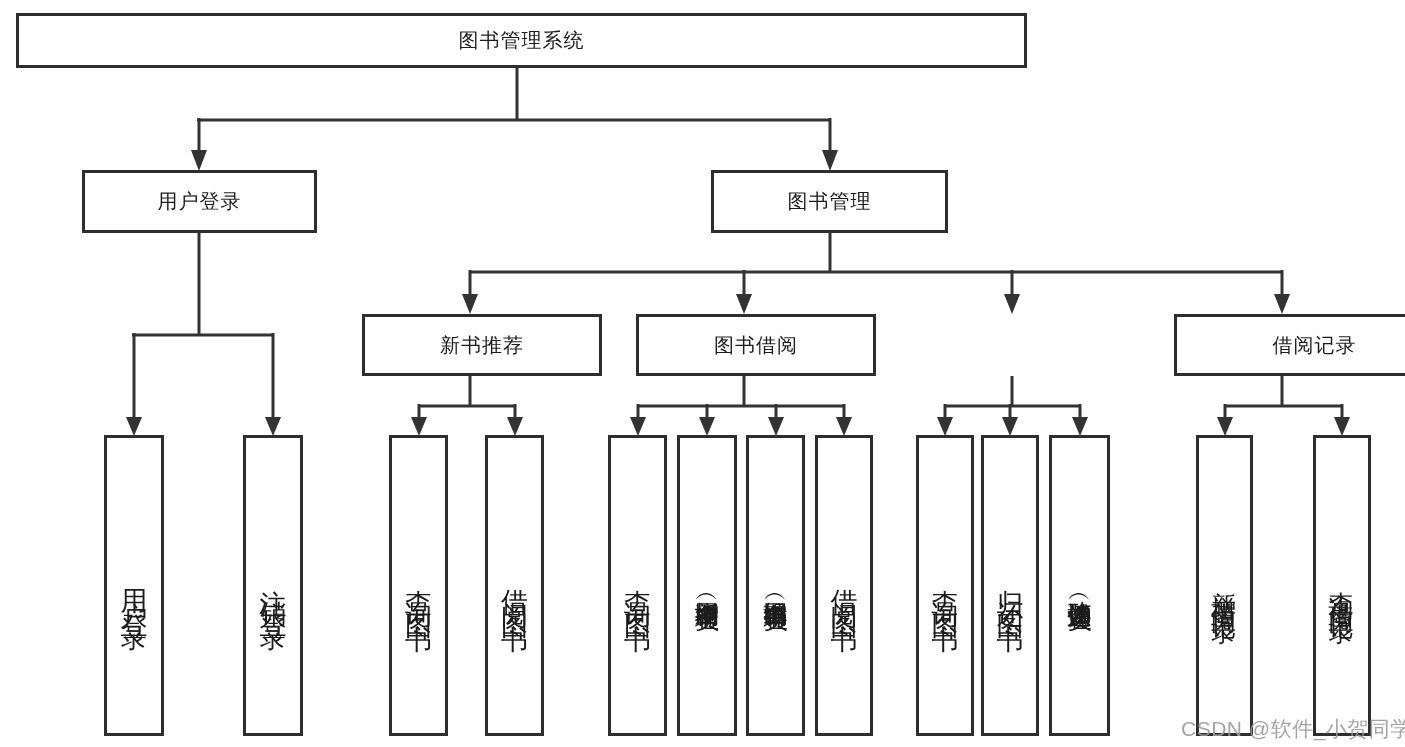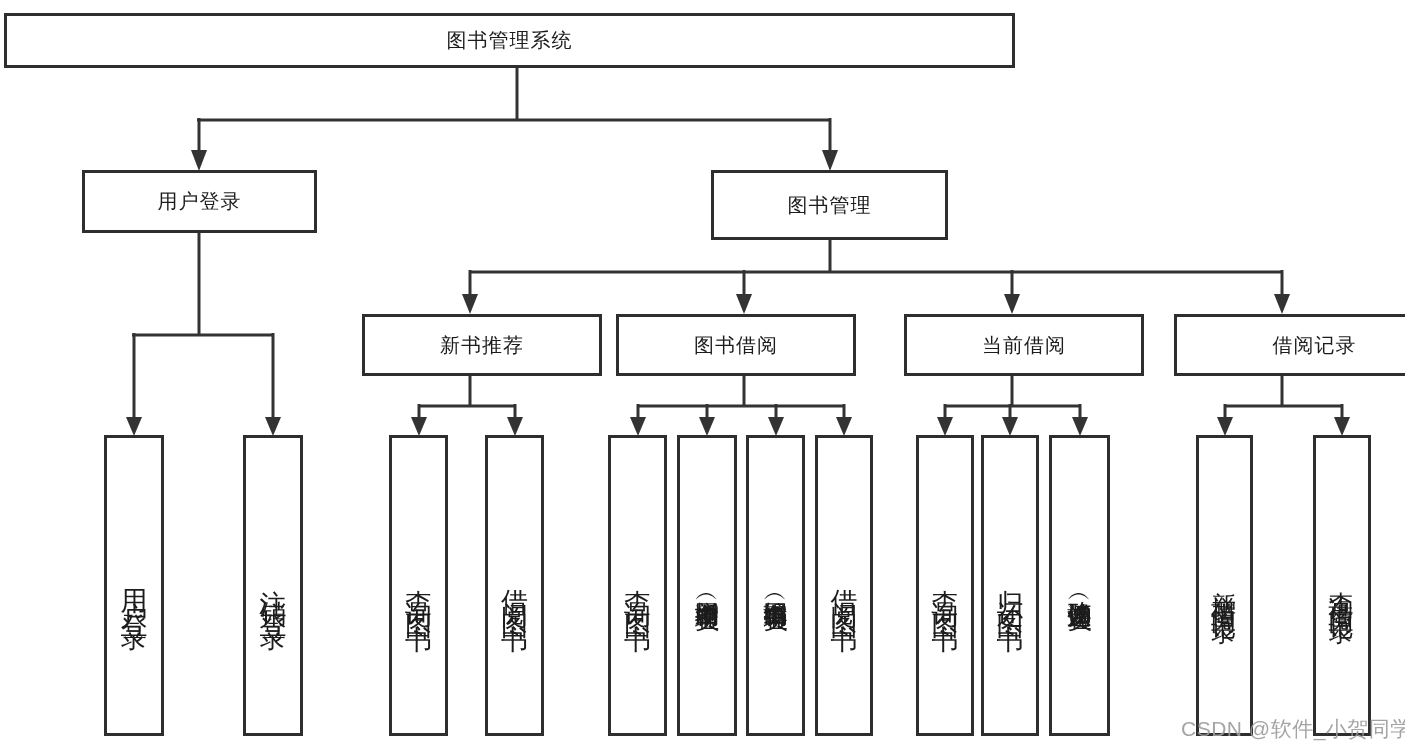--- a/index.html
+++ b/index.html
@@ -6,25 +6,25 @@
   .canvas {
     position:relative; width:1405px; height:747px; background:#ffffff;
     font-family:"Liberation Sans","DejaVu Sans",sans-serif; overflow:hidden;
   }
   .connectors { position:absolute; left:0; top:0; width:1405px; height:747px; pointer-events:none; }
   .box {
     position:absolute; background:#ffffff; border:3px solid #2e2e2e; box-sizing:border-box;
     display:flex; align-items:center; justify-content:center; color:#1c1c1c; z-index:2;
   }
   .h-label { font-size:20px; letter-spacing:1px; white-space:nowrap; }
-  .root-box  { left:4px;  top:13px;  width:1011px; height:55px; }
+  .root-box  { left:16px;  top:13px;  width:1011px; height:55px; }
   .branch-1  { left:82px;  top:170px; width:235px;  height:63px; }
-  .branch-2  { left:711px; top:170px; width:237px;  height:70px; }
+  .branch-2  { left:711px; top:170px; width:237px;  height:63px; }
   .module    { top:314px; width:240px; height:62px; }
-  .m-0 { left:362px; }  .m-1 { left:616px; }  .m-2 { left:904px; }  .m-3 { left:1174px;padding-left:41px; }
+  .m-0 { left:362px; }  .m-1 { left:636px; }  .m-2 { left:904px; }  .m-3 { left:1174px;padding-left:41px; }
   .leaf { top:435px; height:301px; }
   .leaf .v-label {
     writing-mode:vertical-rl; text-orientation:mixed; color:#1c1c1c; white-space:nowrap;
   }
   .s4 .v-label { font-size:27px; letter-spacing:12px; margin-top:12px; }
   .s6 .v-label { font-size:25px; letter-spacing:6px;  margin-top:6px; }
   .s9 .v-label { font-size:24px; letter-spacing:1px;  margin-top:1px; }
   .l-0  { left:104px;  width:60px; }
   .l-1  { left:243px;  width:60px; }
   .l-2  { left:389px;  width:59px; }
@@ -127,23 +127,20 @@
   <div class="box branch-2">
     <span class="h-label">图书管理</span>
   </div>
 
   <div class="box module m-0">
     <span class="h-label">新书推荐</span>
   </div>
   <div class="box module m-1">
     <span class="h-label">图书借阅</span>
   </div>
-  <div class="box module m-2">
-    <span class="h-label">当前借阅</span>
-  </div>
   <div class="box module m-3">
     <span class="h-label">借阅记录</span>
   </div>
 
   <div class="box leaf s4 l-0">
     <span class="v-label">用户登录</span>
   </div>
   <div class="box leaf s4 l-1">
     <span class="v-label">注销登录</span>
   </div>

